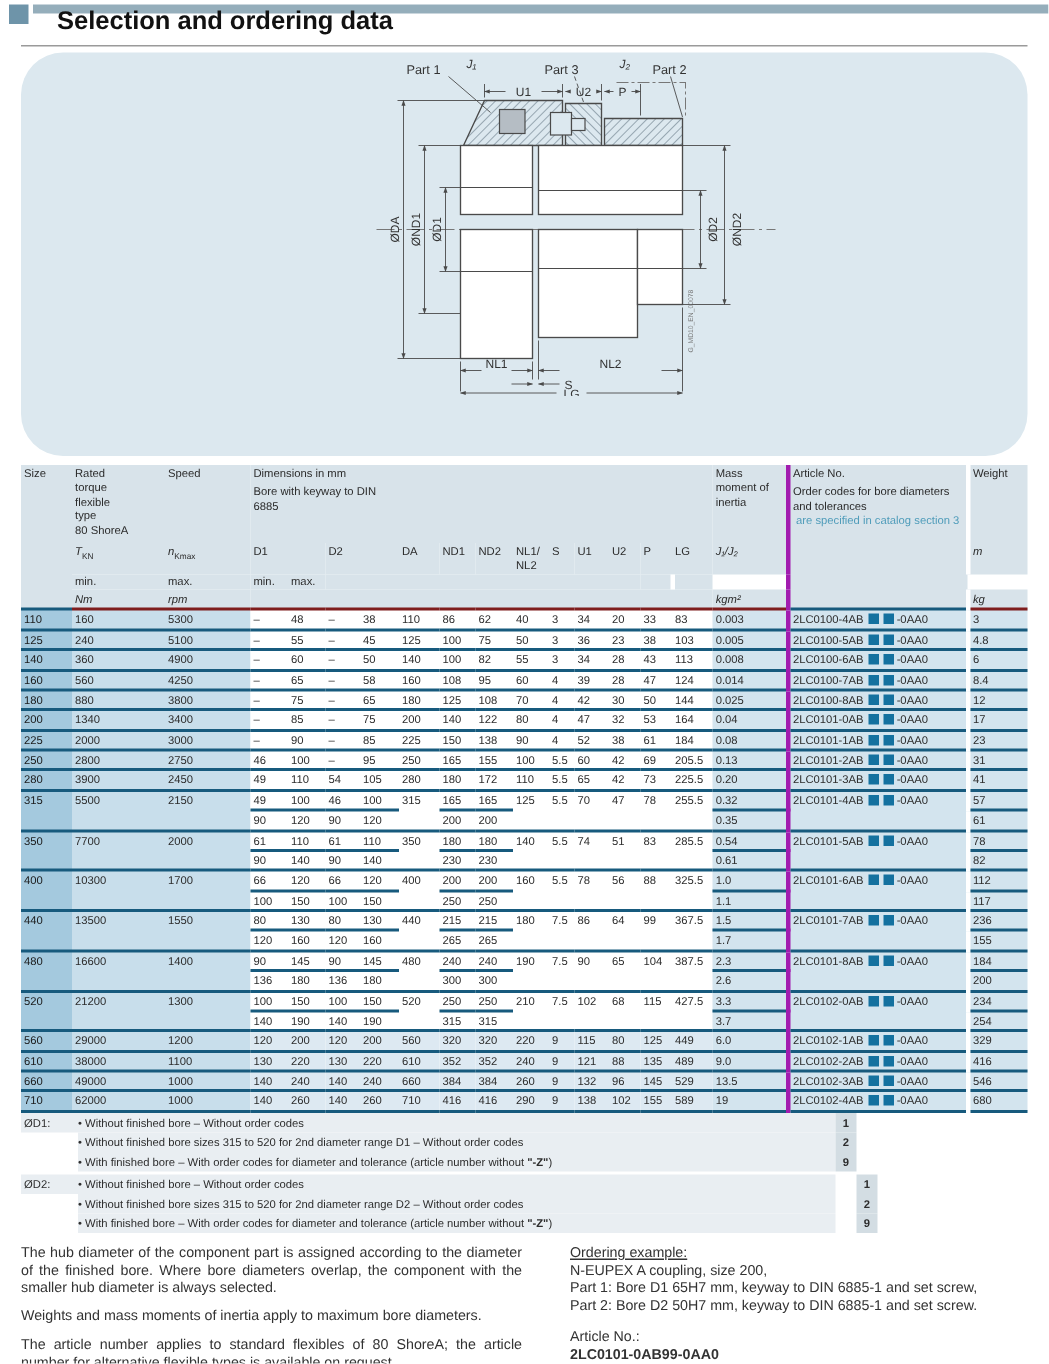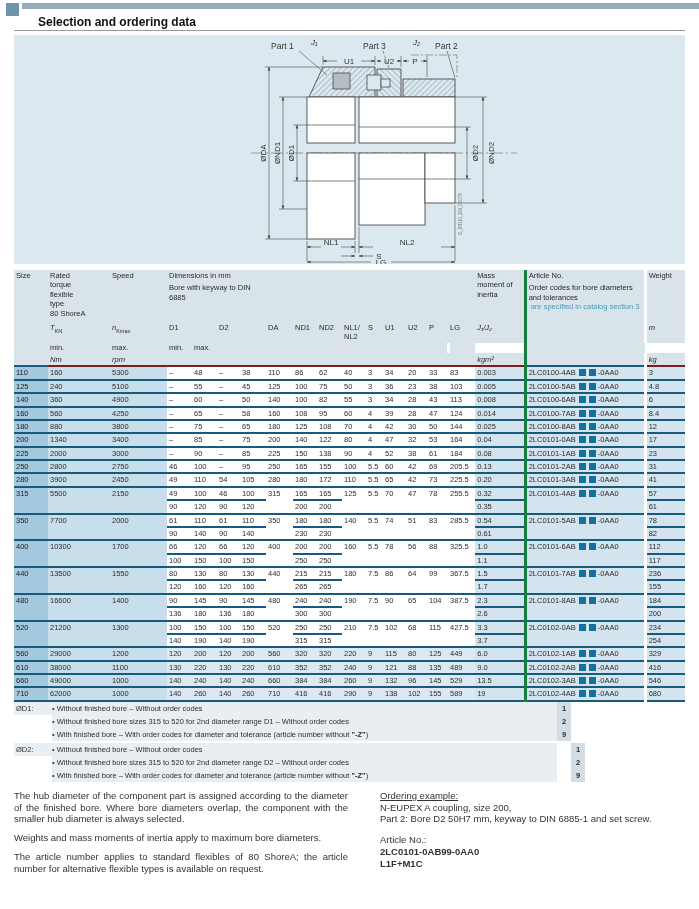--- a/index.html
+++ b/index.html
@@ -8,24 +8,24 @@
     width:699px; height:909px; background:#fff;
     font-family:"Liberation Sans", sans-serif; color:#2d2d2d;
     position:relative; overflow:hidden;
   }
   .page { padding:0 14px; }
 
   
   .titleblock { position:relative; height:31px; border-bottom:1px solid #9a9a9a; }
   .t-square { position:absolute; left:-8px; top:3px; width:13px; height:13px; background:#6e94a9; }
   .t-bar { position:absolute; left:8px; top:3px; right:-14px; height:6px; background:#95aebb; }
-  h1.title { margin:0; position:absolute; left:24px; top:15px; font-size:12px; font-weight:bold; color:#111; }
+  h1.title { margin:0; position:absolute; left:24px; top:4px; font-size:17px; font-weight:bold; color:#111; }
 
   
-  .panel { margin-top:4px; height:229px; background:#dce8ef; position:relative; }
+  .panel { margin-top:4px; height:269px; background:#dce8ef; position:relative;border-radius:28px; }
   .panel svg { position:absolute; left:195px; top:0; }
   .dim-t { font-size:8px; fill:#333; }
   .lab-t { font-size:8.5px; fill:#333; }
   .ital { font-style:italic; }
 
   
   table.main { border-collapse:collapse; table-layout:fixed; width:671px; margin-top:6px; font-size:7.5px; }
   table.main th, table.main td { padding:1px 2px; text-align:left; vertical-align:top; font-weight:normal; line-height:1.25; }
   thead th { background:#d8e3ea; color:#2b2b2b; }
   thead tr.h1 th { height:52px; }
@@ -38,21 +38,21 @@
 
   td.c-size { background:#a4c9de; font-weight:bold; color:#1b1b1b; }
   td.c-lite { background:#c8deeb; }
   td.c-dim  { background:#ffffff; }
   tr.tint td.c-dim { background:#dde9f2; }
   td.c-acc  { background:#d3e4ee; }
   tr.gs td { border-top:2px solid #175a7d; }
   tbody tr:last-child td { border-bottom:2px solid #175a7d; }
   td.u { border-bottom:2px solid #175a7d; }
   td.art { font-weight:bold; white-space:nowrap; }
-  .b-art, th.b-art { border-left:3px solid #15803d; }
+  .b-art, th.b-art { border-left:3px solid #a21caf; }
   .b-wt, th.b-wt { border-left:3px solid #fff; }
   .sq { display:inline-block; width:7px; height:7px; background:#14719f; margin:0 1px 0 3px; vertical-align:-1px; }
   td.art .sq + .sq { margin-left:2px; margin-right:2px; }
 
   
   .bore-notes { width:671px; margin-top:0; font-size:7.5px; }
   .note-group { margin-bottom:2px; }
   .note-row { display:flex; align-items:flex-end; line-height:13px; }
   .note-label { width:38px; flex:none; background:#e9eef2; padding-left:2px; }
   .note-text { width:505px; flex:none; background:#e9eef2; }
@@ -782,20 +782,21 @@
   <div class="bottom">
     <div class="bcol-l" id="notes-col">
         <p>The hub diameter of the component part is assigned according to the diameter of the finished bore. Where bore diameters overlap, the component with the smaller hub diameter is always selected.</p>
         <p>Weights and mass moments of inertia apply to maximum bore diameters.</p>
         <p>The article number applies to standard flexibles of 80 ShoreA; the article number for alternative flexible types is available on request.</p>
       </div>
     <div class="bcol-r">
       <div class="ord-title">Ordering example:</div>
       <div id="ord-lines">
           <div class="ord-line">N-EUPEX A coupling, size 200,</div>
+          <div class="ord-line">Part 1: Bore D1 65H7 mm, keyway to DIN 6885-1 and set screw,</div>
           <div class="ord-line">Part 2: Bore D2 50H7 mm, keyway to DIN 6885-1 and set screw.</div>
         </div>
       <div class="ord-art-label">Article No.:</div>
       <div class="bold-line">2LC0101-0AB99-0AA0</div>
       <div class="bold-line">L1F+M1C</div>
     </div>
   </div>
 </div>
 
 </body></html>

